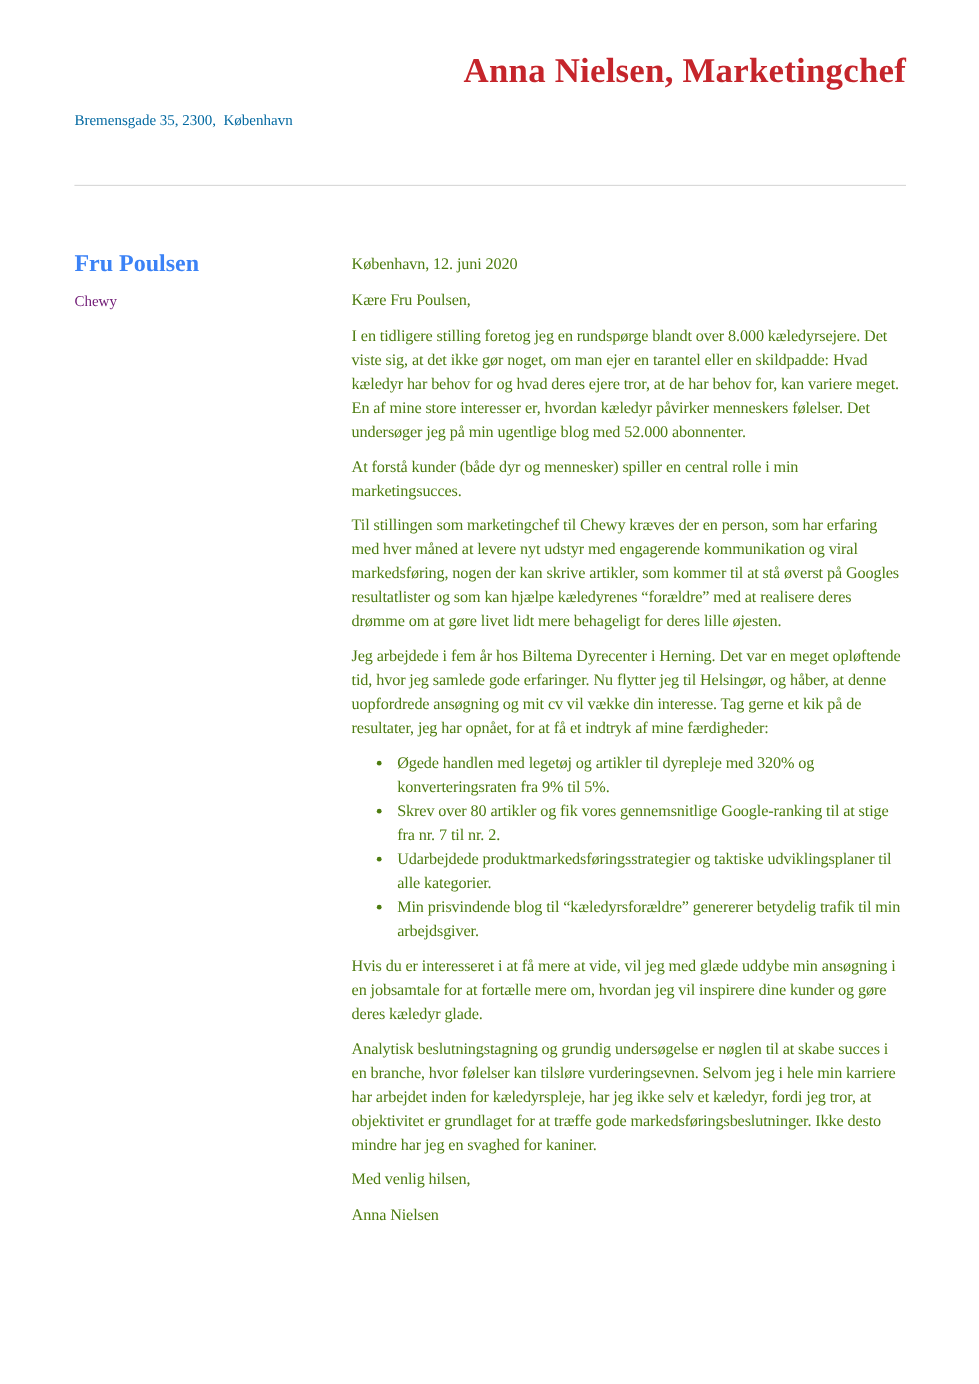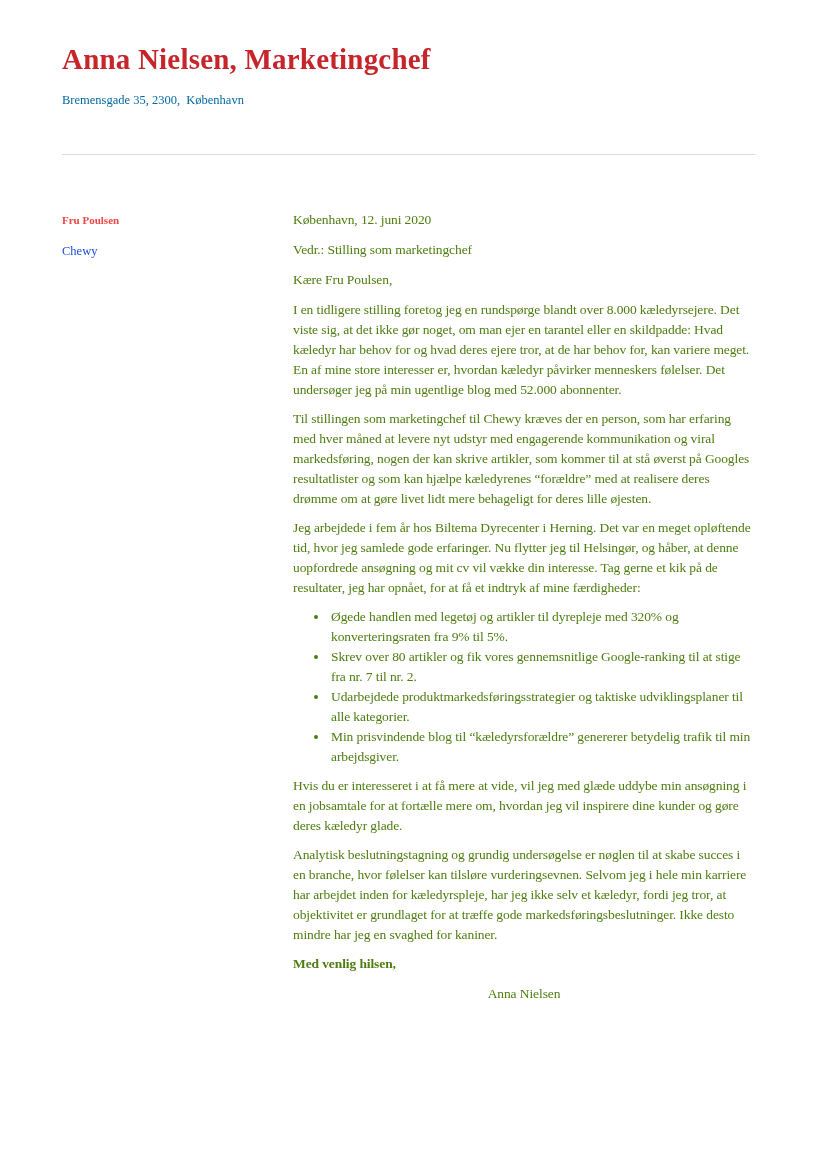--- a/index.html
+++ b/index.html
@@ -21,20 +21,21 @@
   }
   
   .letter-header { margin-bottom: 44px; }
   .applicant-name {
     margin: 0 0 14px 0;
     font-size: 29px;
     line-height: 34px;
     font-weight: 600;
     color: #c5252b;
     letter-spacing: 0.2px;
+    text-align: right;
   }
   .contact-line {
     font-size: 12.5px;
     line-height: 20px;
     color: #0369a1;
     white-space: pre-wrap;
   }
   .divider {
     border: none;
     border-top: 1px solid #d9d9d9;
@@ -44,53 +45,53 @@
   
   .content {
     display: flex;
     margin-top: 55px;
   }
   .recipient-col {
     width: 231px;
     flex-shrink: 0;
   }
   .recipient-name {
-    font-size: 11px;
+    font-size: 20px;
     font-weight: 700;
-    color: #ef4444;
+    color: #3b82f6;
     line-height: 20px;
     margin-bottom: 12px;
   }
   .recipient-company {
     font-size: 12.5px;
-    color: #1d4ed8;
+    color: #701a75;
     line-height: 18px;
   }
   .letter-col {
     flex: 1;
     font-size: 13.5px;
     line-height: 20px;
     letter-spacing: -0.1px;
     color: #4d7c0f;
   }
   .letter-col p { margin: 0 0 9px 0; }
-  .letter-col p.last { margin-bottom: 0; text-align: center; }
+  .letter-col p.last { margin-bottom: 0; }
   .dateline { margin-bottom: 10px !important; }
   .subject  { margin-bottom: 10px !important; }
   .salutation { margin-bottom: 10px !important; }
   ul.results-list {
     margin: 0 0 9px 0;
     padding: 0 0 0 36px;
     list-style-type: disc;
   }
   ul.results-list li {
     margin: 0;
     padding-left: 2px;
   }
-  .signoff { margin-bottom: 10px !important; font-weight: bold; }
+  .signoff { margin-bottom: 10px !important; }
   .signature { margin-bottom: 0 !important; }
 </style>
 </head>
 <body>
 
 <div class="page">
 
   <header class="letter-header">
     <h1 class="applicant-name">Anna Nielsen, Marketingchef</h1>
     <div class="contact-line">Bremensgade 35, 2300,  København</div>
@@ -100,24 +101,24 @@
 
   <main class="content">
 
     <aside class="recipient-col">
       <div class="recipient-name">Fru Poulsen</div>
       <div class="recipient-company">Chewy</div>
     </aside>
 
     <section class="letter-col">
       <p class="dateline">København, 12. juni 2020</p>
-      <p class="subject">Vedr.: Stilling som marketingchef</p>
       <p class="salutation">Kære Fru Poulsen,</p>
 
       <p>I en tidligere stilling foretog jeg en rundspørge blandt over 8.000 kæledyrsejere. Det viste sig, at det ikke gør noget, om man ejer en tarantel eller en skildpadde: Hvad kæledyr har behov for og hvad deres ejere tror, at de har behov for, kan variere meget. En af mine store interesser er, hvordan kæledyr påvirker menneskers følelser. Det undersøger jeg på min ugentlige blog med 52.000 abonnenter.</p>
+      <p>At forstå kunder (både dyr og mennesker) spiller en central rolle i min marketingsucces.</p>
       <p>Til stillingen som marketingchef til Chewy kræves der en person, som har erfaring med hver måned at levere nyt udstyr med engagerende kommunikation og viral markedsføring, nogen der kan skrive artikler, som kommer til at stå øverst på Googles resultatlister og som kan hjælpe kæledyrenes “forældre” med at realisere deres drømme om at gøre livet lidt mere behageligt for deres lille øjesten.</p>
       <p>Jeg arbejdede i fem år hos Biltema Dyrecenter i Herning. Det var en meget opløftende tid, hvor jeg samlede gode erfaringer. Nu flytter jeg til Helsingør, og håber, at denne uopfordrede ansøgning og mit cv vil vække din interesse. Tag gerne et kik på de resultater, jeg har opnået, for at få et indtryk af mine færdigheder:</p>
 
       <ul class="results-list">
         <li>Øgede handlen med legetøj og artikler til dyrepleje med 320% og konverteringsraten fra 9% til 5%.</li>
         <li>Skrev over 80 artikler og fik vores gennemsnitlige Google-ranking til at stige fra nr. 7 til nr. 2.</li>
         <li>Udarbejdede produktmarkedsføringsstrategier og taktiske udviklingsplaner til alle kategorier.</li>
         <li>Min prisvindende blog til “kæledyrsforældre” genererer betydelig trafik til min arbejdsgiver.</li>
       </ul>
 

